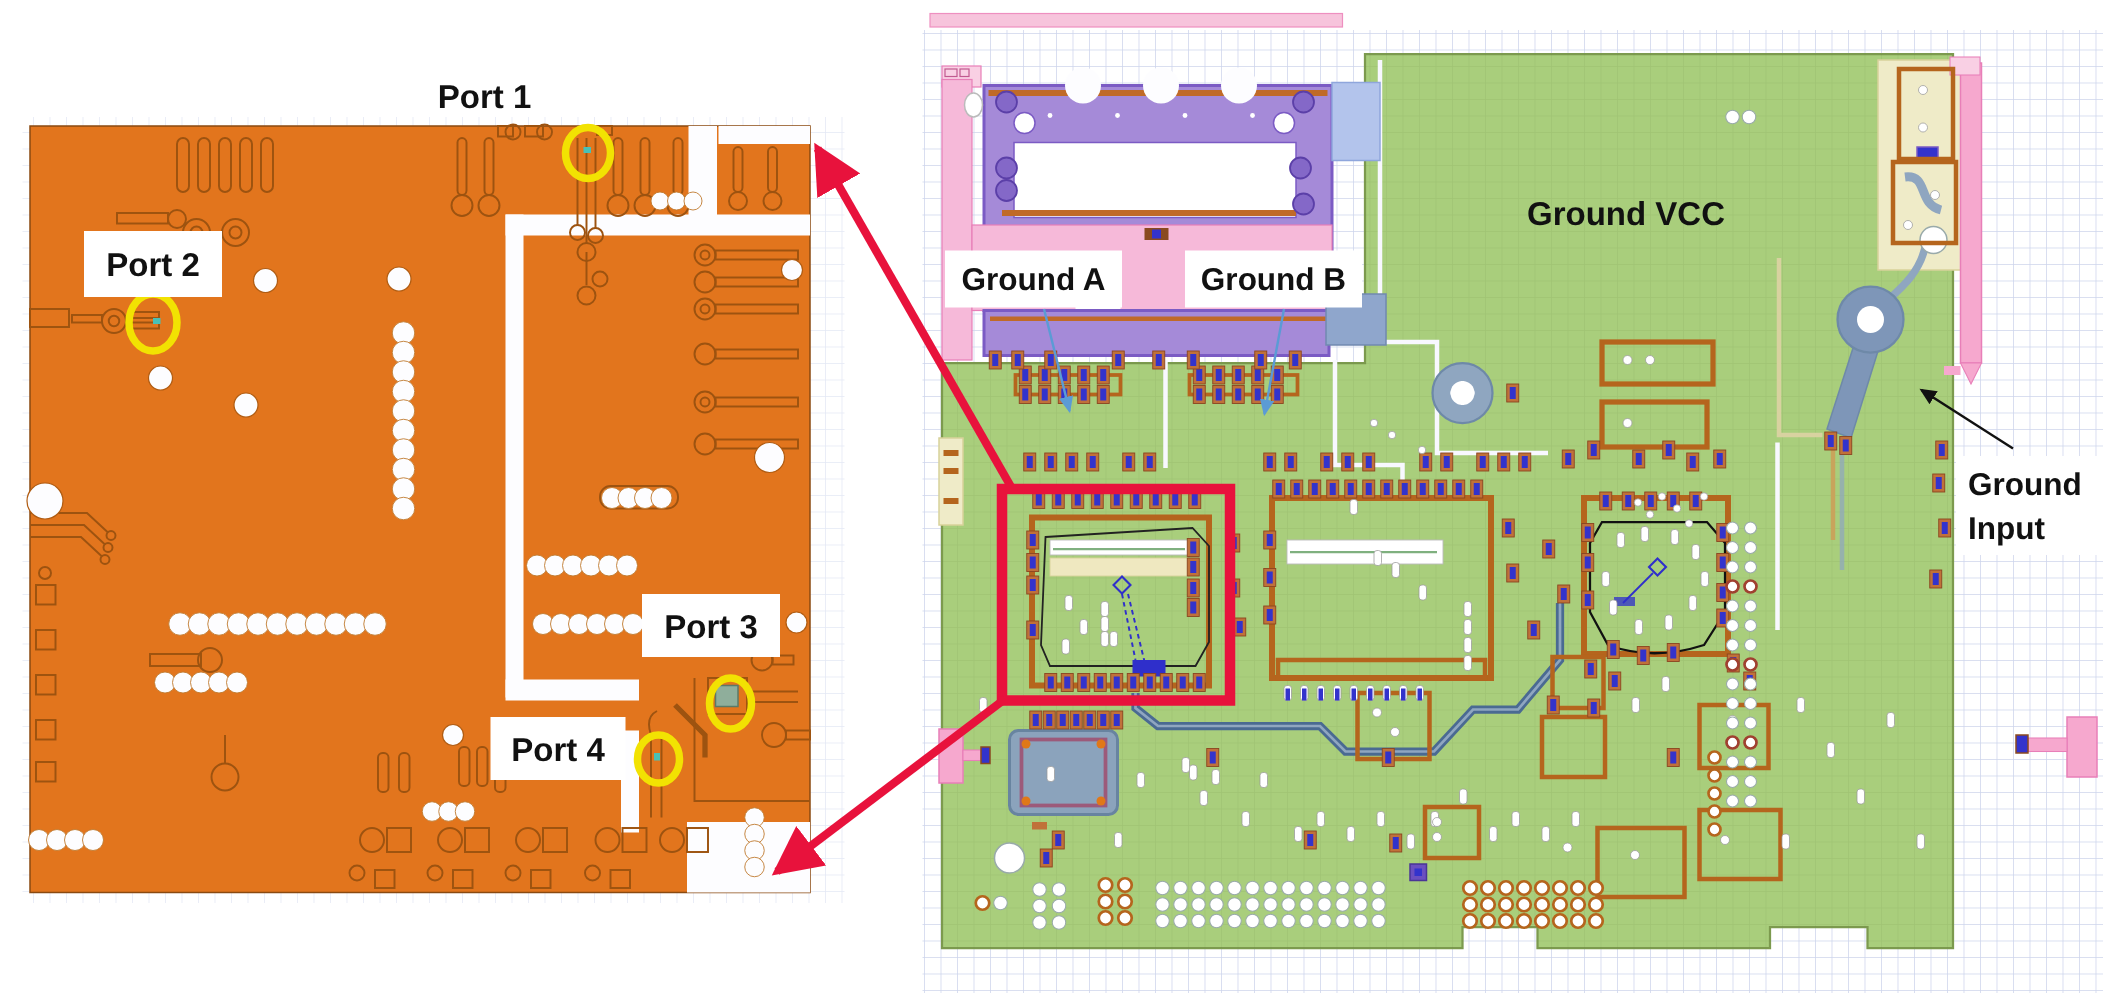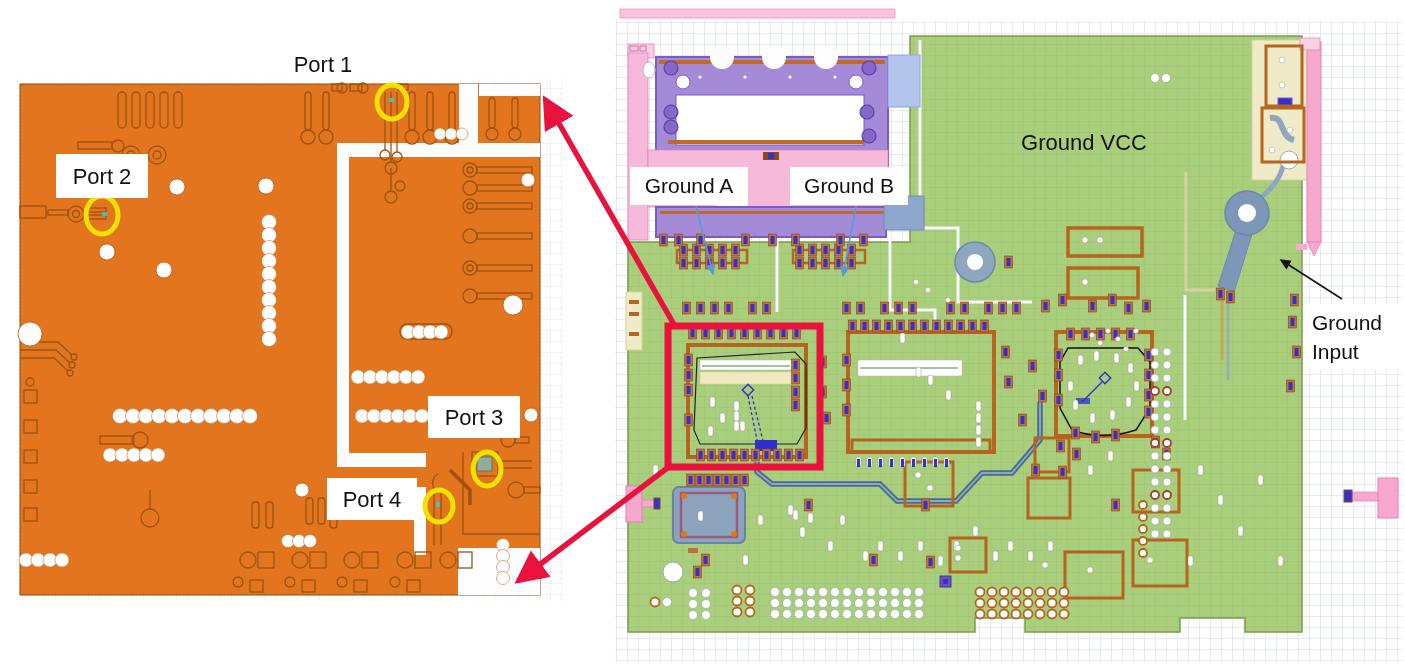--- a/index.html
+++ b/index.html
@@ -1,17 +1,17 @@
 <!DOCTYPE html>
 <html><head>
 <meta charset="utf-8">
 <style>
   html,body{margin:0;padding:0;background:#ffffff;}
   body{width:1405px;height:668px;overflow:hidden;font-family:"Liberation Sans",sans-serif;}
-  #stage{position:relative;width:1148px;height:668px;}
+  #stage{position:relative;width:1148px;height:668px;font-weight:bold;}
   svg{position:absolute;left:0;top:0;}
   text{font-family:"Liberation Sans",sans-serif;fill:#111111;}
   .lbl{font-size:21px;}
   .lblbig{font-size:22px;}
 </style>
 </head>
 <body>
 
 <div id="stage">
 <svg width="1405" height="668" viewBox="0 0 1405 668">

